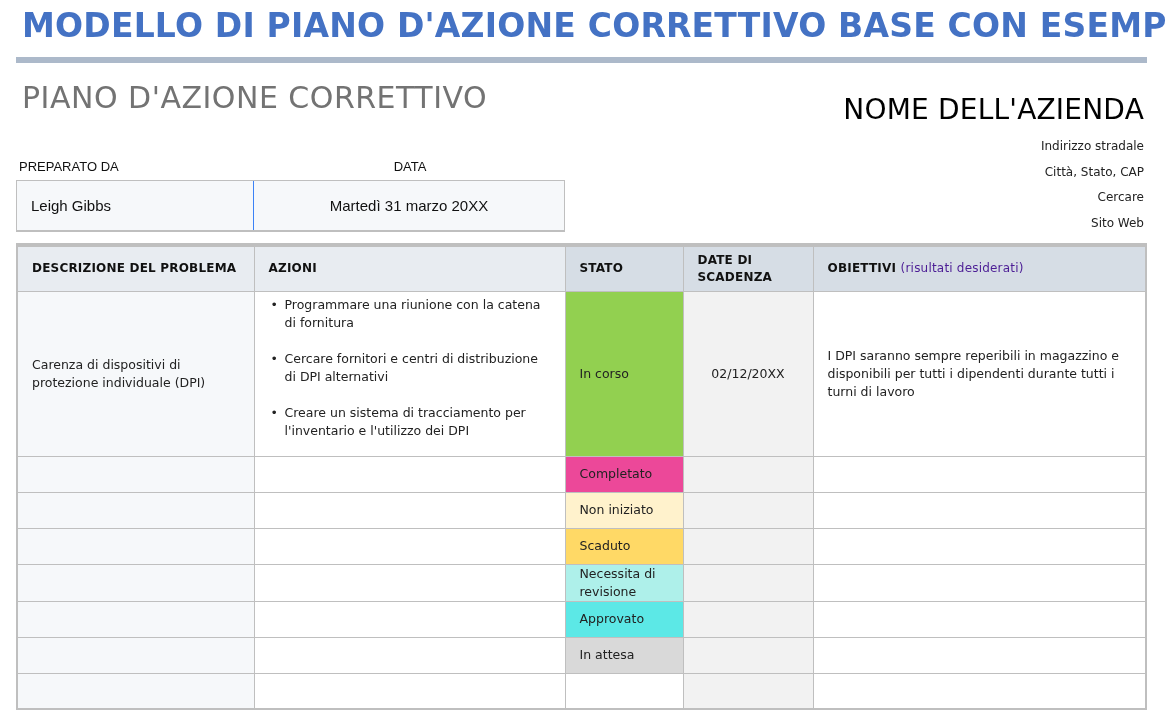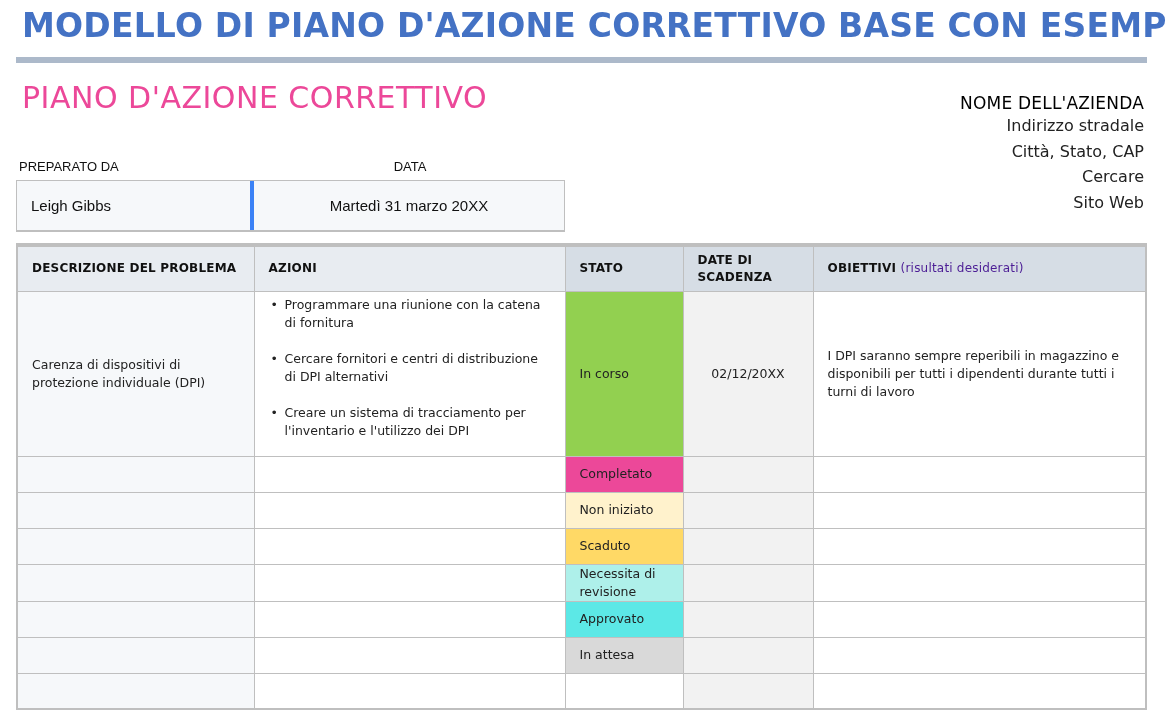--- a/index.html
+++ b/index.html
@@ -9,39 +9,39 @@
   .main-title {
     position: absolute; left: 22px; top: 6px;
     font-family: "DejaVu Sans", sans-serif; font-weight: bold;
     font-size: 33px; letter-spacing: 0.2px; color: #4472c4; white-space: nowrap;
   }
   .divider { position: absolute; left: 16px; top: 57px; width: 1131px; height: 6px; background: #acb9ca; }
 
   .sub-title {
     position: absolute; left: 22px; top: 80px;
     font-family: "DejaVu Sans", sans-serif; font-size: 30px; font-weight: normal;
-    color: #ec4899; letter-spacing: 0.5px; white-space: nowrap;
+    color: #737373; letter-spacing: 0.5px; white-space: nowrap;
   }
 
   .company { position: absolute; right: 22px; top: 93px; text-align: right; }
-  .company-name { font-size: 17px; color: #000; letter-spacing: 0.2px; margin-bottom: 0; white-space: nowrap; }
-  .company-line { font-size: 16px; color: #222; height: 25.5px; line-height: 25.5px; white-space: nowrap; }
+  .company-name { font-size: 28px; color: #000; letter-spacing: 0.2px; margin-bottom: 8px; white-space: nowrap; }
+  .company-line { font-size: 12px; color: #222; height: 25.5px; line-height: 25.5px; white-space: nowrap; }
 
   .info-labels { position: absolute; left: 19px; top: 159px; width: 546px; font-family: "Liberation Sans", sans-serif; font-size: 13px; color: #111; }
   .info-labels .lab-prep { position: absolute; left: 0; top: 0; }
   .info-labels .lab-date { position: absolute; left: 236px; width: 310px; text-align: center; top: 0; }
 
   .info-table {
     position: absolute; left: 16px; top: 180px; width: 549px; height: 52px;
     display: flex; background: #f6f8fa;
     border: 1px solid #bfbfbf; border-bottom: 2px solid #bfbfbf;
     font-family: "Liberation Sans", sans-serif; font-size: 15px; color: #111;
   }
   .info-cell { display: flex; align-items: center; height: 100%; }
-  .info-prep { width: 237px; padding-left: 14px; border-right: 4px solid #3b82f6; }
+  .info-prep { width: 237px; padding-left: 14px; border-right: 1px solid #3b82f6; }
   .info-date { flex: 1; justify-content: center; }
 
   .plan-table {
     position: absolute; left: 16px; top: 243px; width: 1131px;
     border-collapse: collapse; table-layout: fixed;
     border-top: 4px solid #bfbfbf; border-left: 2px solid #bfbfbf; border-right: 2px solid #bfbfbf; border-bottom: 2px solid #bfbfbf;
     font-size: 12.5px;
   }
   .plan-table th, .plan-table td { border: 1px solid #bfbfbf; padding: 0 14px; vertical-align: middle; text-align: left; }
   .plan-table th { height: 46px; font-size: 12px; font-weight: bold; color: #111; letter-spacing: 0.2px; line-height: 17px; }

